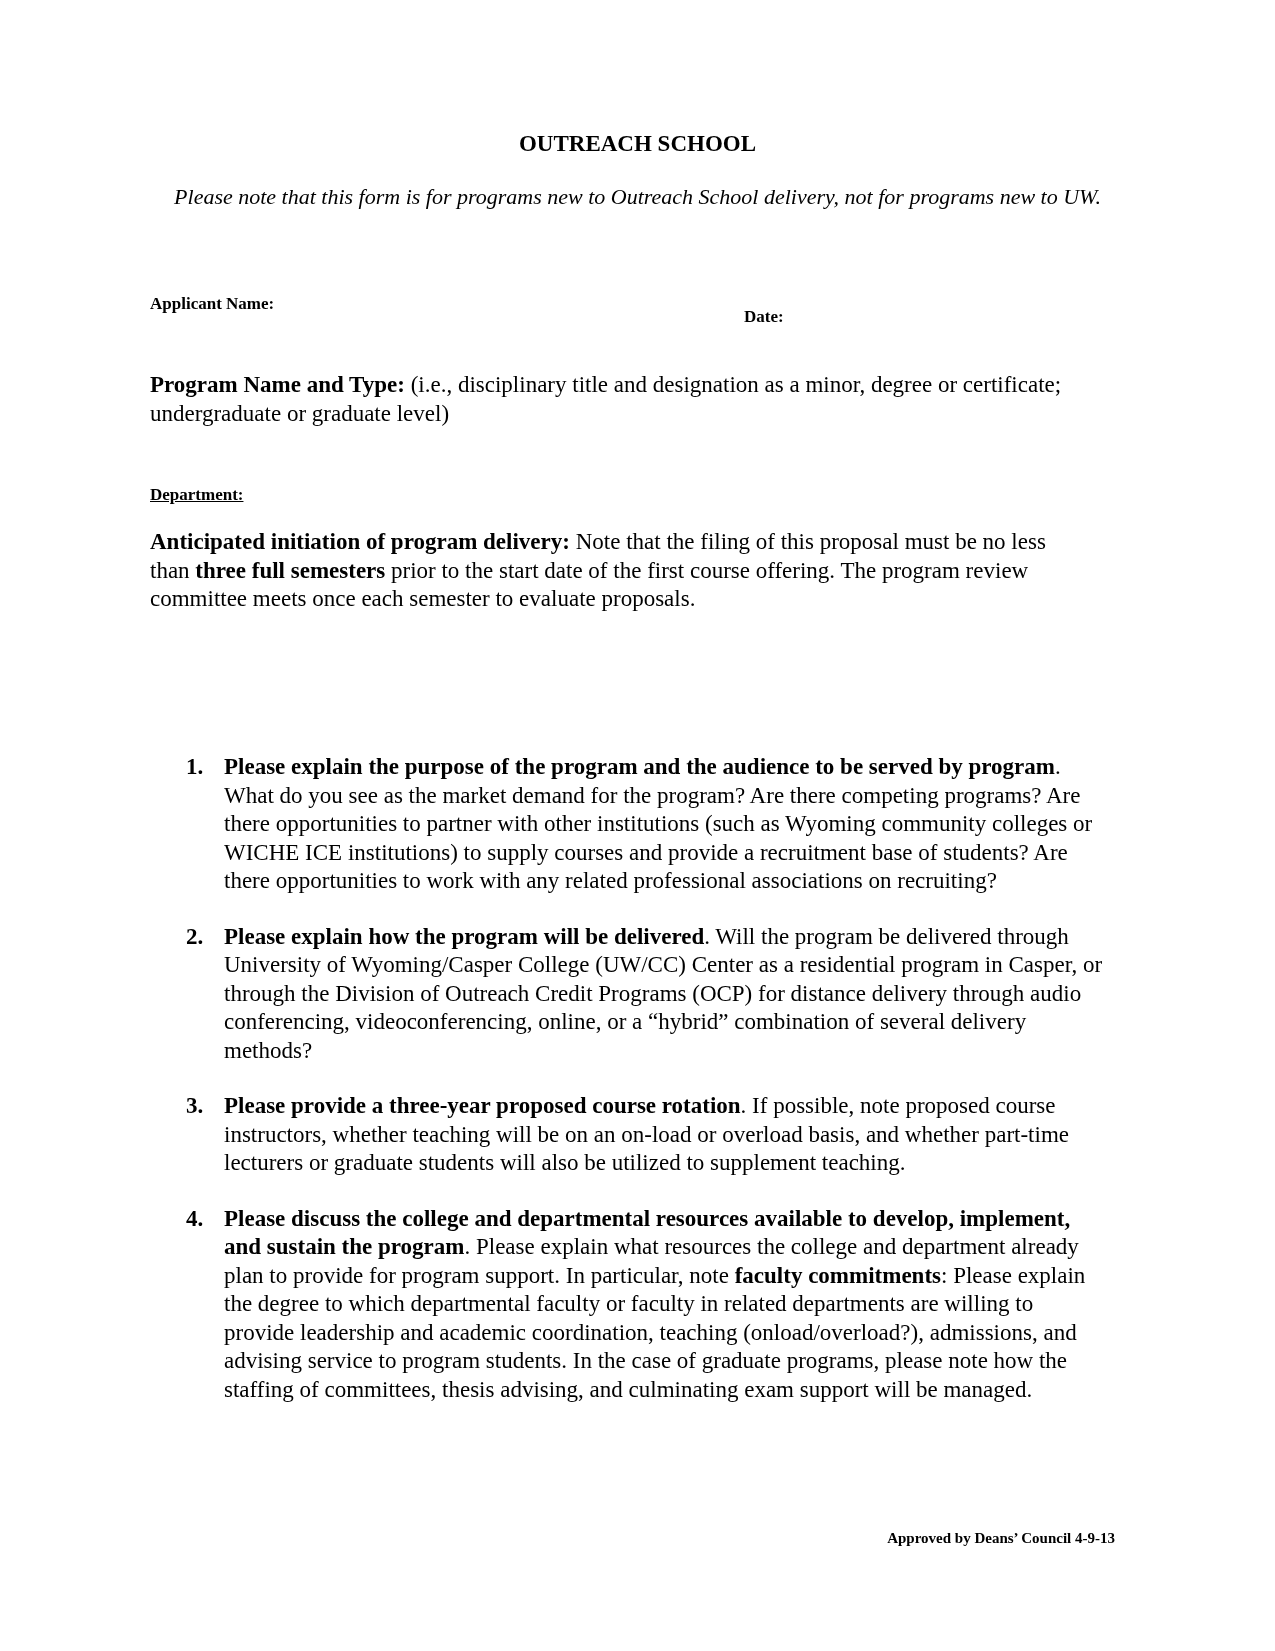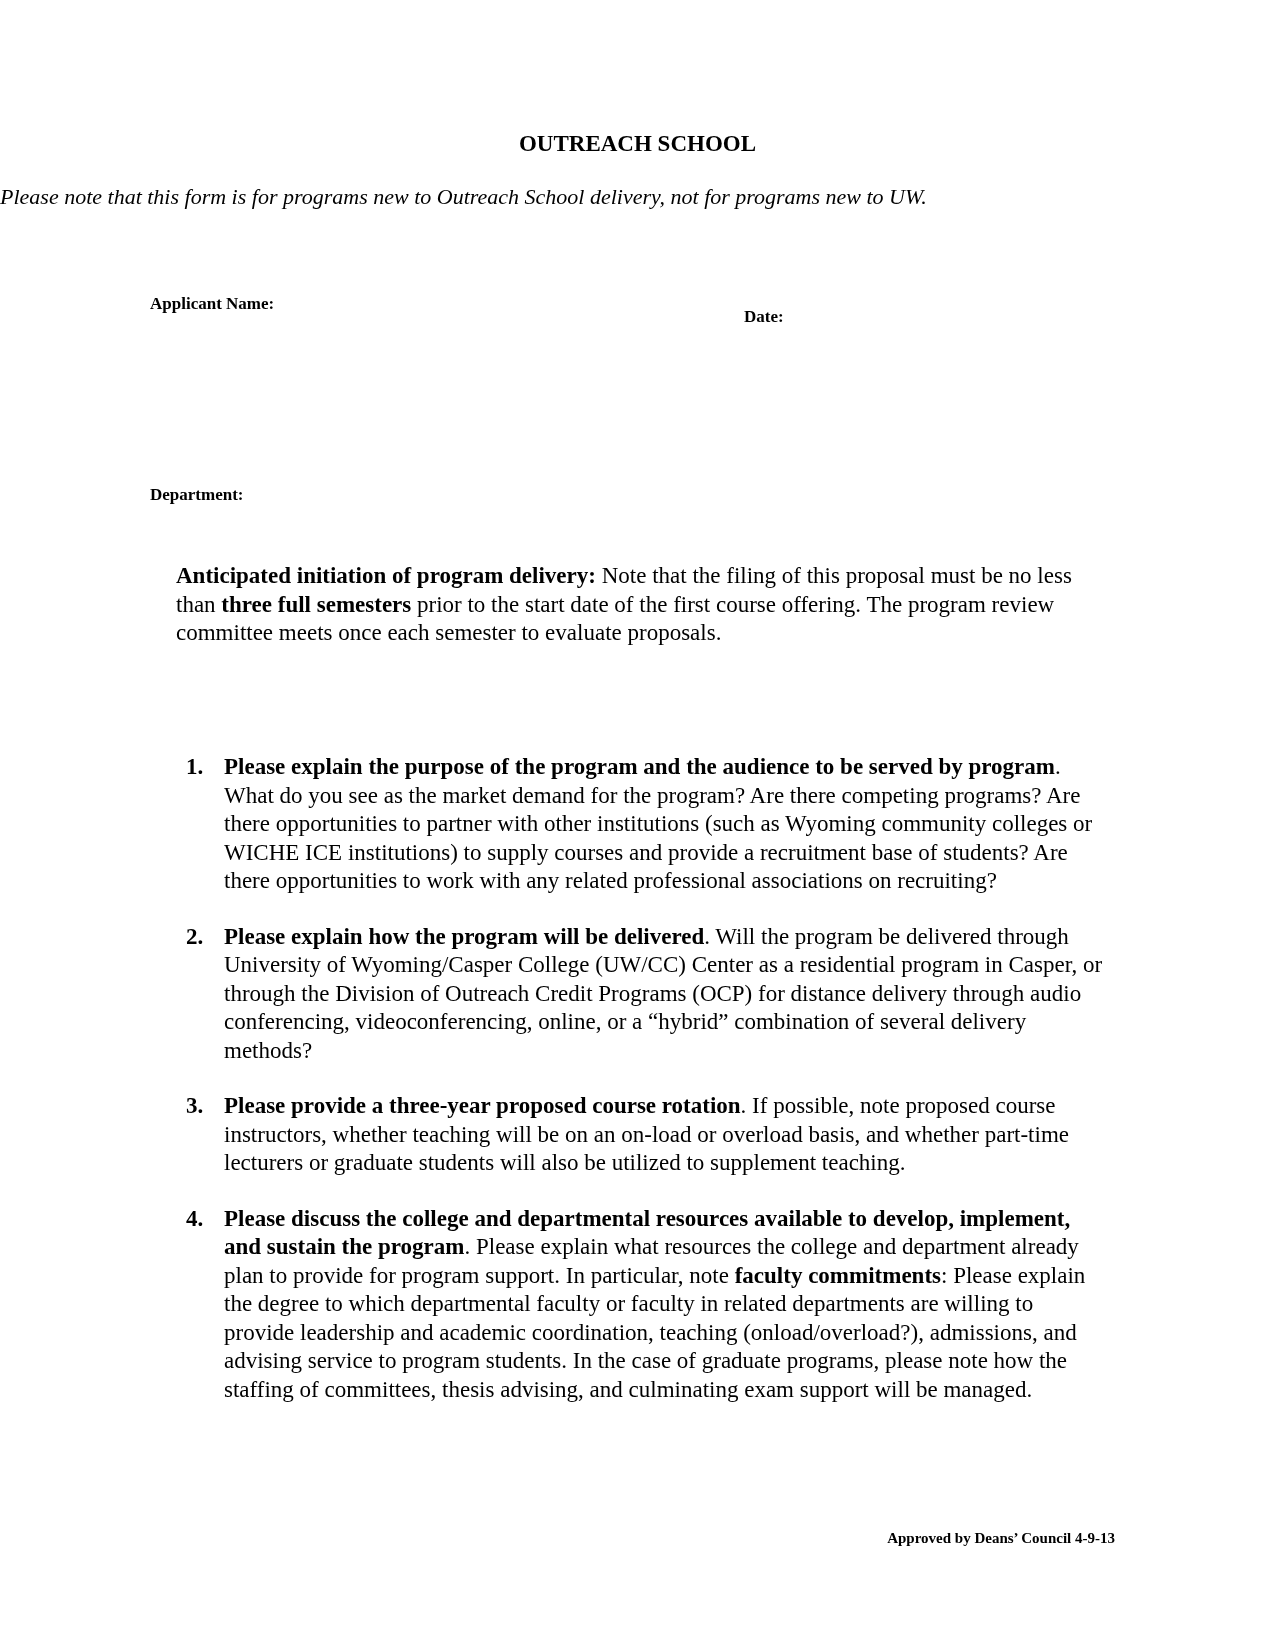--- a/index.html
+++ b/index.html
@@ -2,21 +2,21 @@
 <html><head>
 <meta charset="utf-8">
 <style>
   html, body { margin: 0; padding: 0; background: #ffffff; }
   body {
     width: 1275px; height: 1651px; position: relative; overflow: hidden;
     font-family: "Liberation Serif", serif; color: #000; font-size: 23px;
   }
   .page { position: absolute; left: 0; top: 0; width: 1275px; height: 1618px; }
   .title { position: absolute; left: 0; width: 1275px; text-align: center; font-weight: bold; font-size: 23px; line-height: 27px; }
-  .subtitle { position: absolute; left: 0; width: 1275px; font-style: italic; font-size: 22px; line-height: 27px; }
+  .subtitle { position: absolute; left: 0; width: 1275px; text-align: center; font-style: italic; font-size: 22px; line-height: 27px; }
   .field { position: absolute; font-size: 17px; line-height: 27.5px; text-align: center; }
   .para { position: absolute; left: 150px; width: 960px; font-size: 23px; line-height: 28.5px; }
   b { font-weight: bold; }
   .list { position: absolute; left: 150px; width: 980px; margin: 0; padding: 0; list-style: none; }
   .item { position: relative; padding-left: 74px; font-size: 23px; line-height: 28.5px; }
   .num { position: absolute; left: 36px; top: 0; font-weight: bold; }
   .footer { position: absolute; right: 160px; top: 1529px; font-size: 15px; line-height: 18px; font-weight: bold; }
 </style>
 </head>
 <body>
@@ -28,27 +28,30 @@
 
   <div class="field" style="left:150px; top:290px;">
     <b>Applicant Name:</b>
     <span></span>
   </div>
   <div class="field" style="left:744px; top:303px;">
     <b>Date:</b>
     <span></span>
   </div>
 
+  <div class="para" style="top:371px;">
+    <b>Program Name and Type:</b><span>  (i.e., disciplinary title and designation as a minor, degree or certificate; undergraduate or graduate level)</span>
+  </div>
 
-  <div class="field" style="left:150px; top:481px;">
+  <div class="field" style="left:150px; top:481px;text-decoration:underline;">
     <b>Department:</b>
     <span></span>
   </div>
 
-  <div class="para" style="top:562px; width:935px;margin-left:26px;">
+  <div class="para" style="top:528px; width:935px;">
     <b>Anticipated initiation of program delivery:</b><span>  Note that the filing of this proposal must be no less than </span><b>three full semesters</b><span> prior to the start date of the first course offering. The program review committee meets once each semester to evaluate proposals.</span>
   </div>
 
 
   <ol class="list" style="top:753px;">
     <li class="item" style="width:880px;">
       <span class="num">1.</span>
       <b>Please explain the purpose of the program and the audience to be served by program</b><span>.  What do you see as the market demand for the program?  Are there competing programs? Are there opportunities to partner with other institutions  (such as Wyoming community colleges or WICHE ICE institutions) to supply courses and provide a recruitment base of students?  Are there opportunities to work with any related professional associations on recruiting?</span>
     </li>
     <li class="item" style="margin-top:27px; width:885px;">

